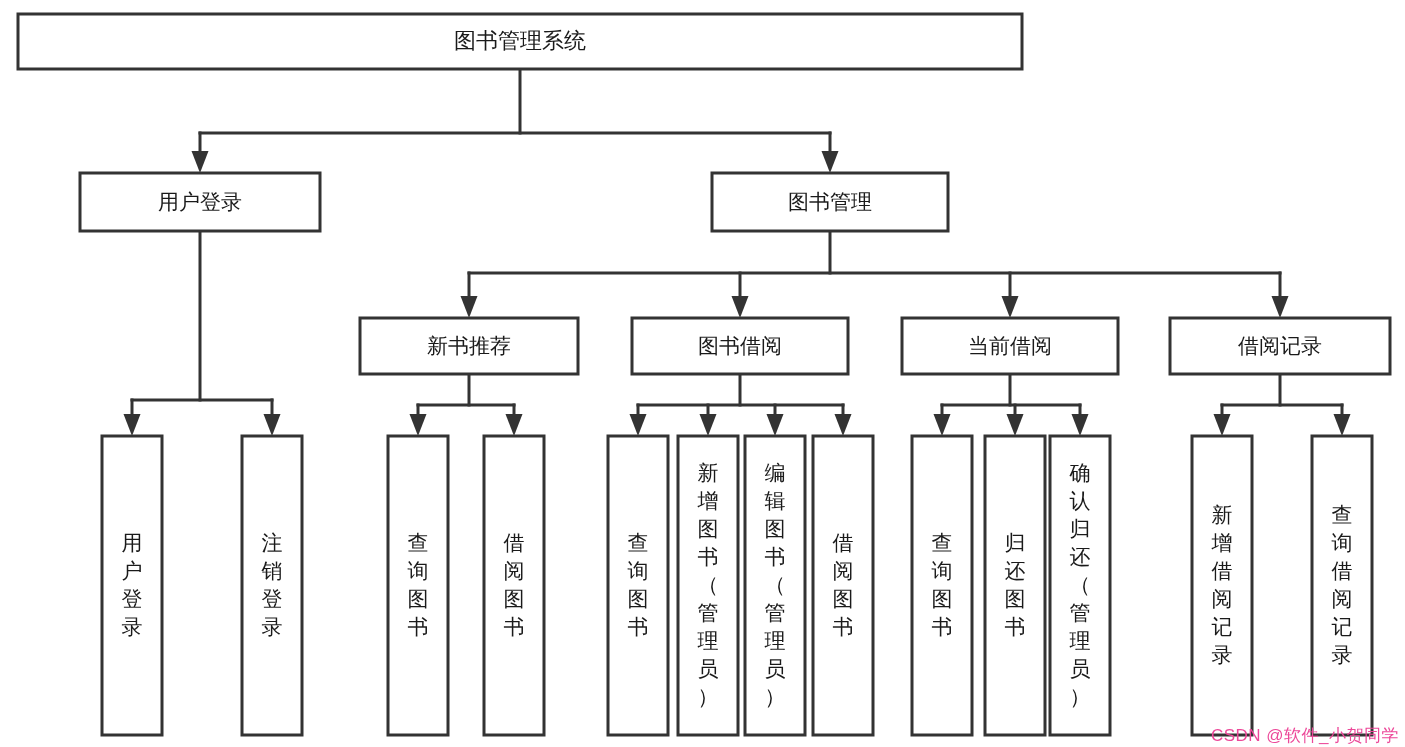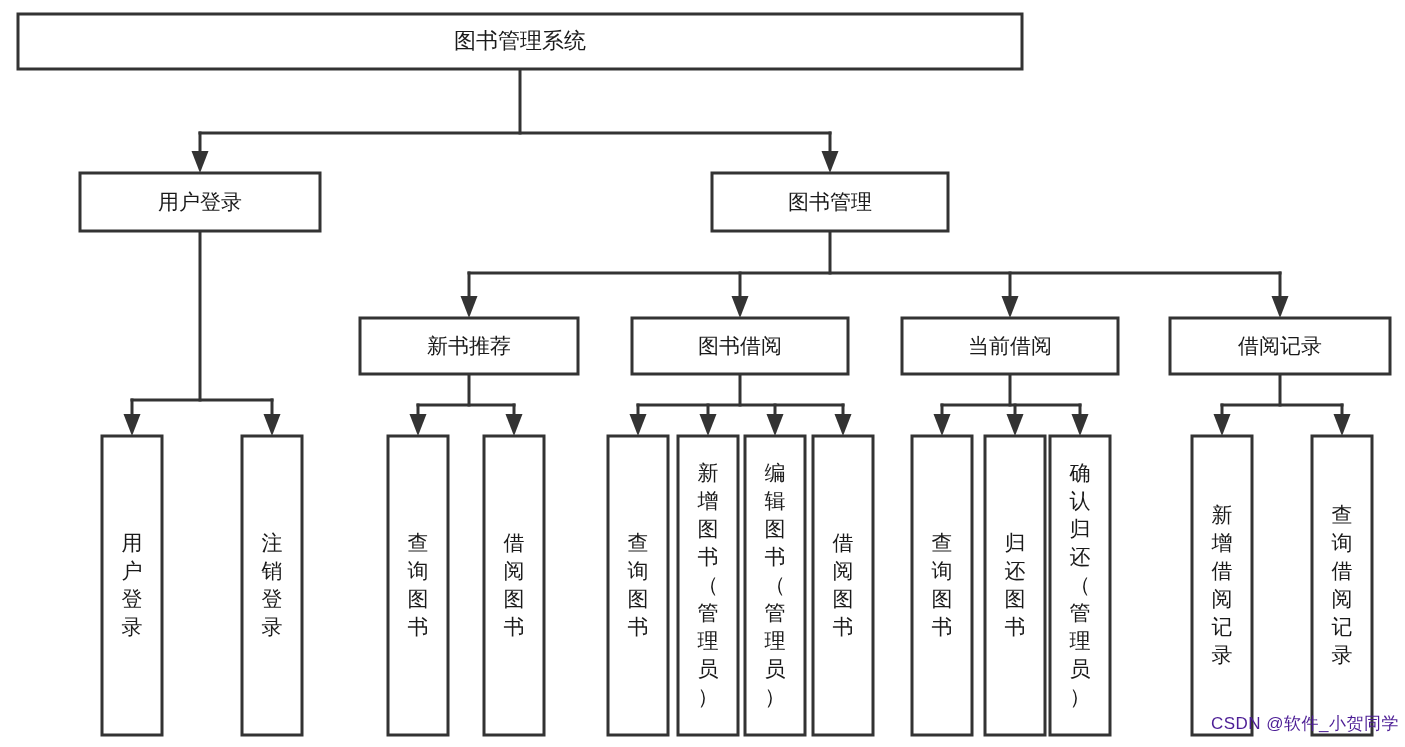--- a/index.html
+++ b/index.html
@@ -18,24 +18,24 @@
     dominant-baseline:middle;
   }
   .lbl-root{font-size:22px;}
   .lbl-l1{font-size:21px;}
   .lbl-l2{font-size:21px;}
   .lbl-vert{font-size:21px;}
   .link-line{stroke:#333333;stroke-width:3;fill:none;stroke-linecap:square;}
   .arrow-head{fill:#333333;stroke:none;}
   .watermark{
     position:absolute;
-    right:6px;bottom:12px;
+    right:6px;bottom:0;
     font-family:"Liberation Sans","DejaVu Sans",sans-serif;
     font-size:17px;
-    color:#4c1d95;
+    color:#ec4899;
     letter-spacing:0.5px;
     white-space:nowrap;
     user-select:none;
   }
 </style>
 </head>
 <body>
 
 <div id="diagram-root">
   <svg class="flow" viewBox="0 0 1405 747" xmlns="http://www.w3.org/2000/svg">

